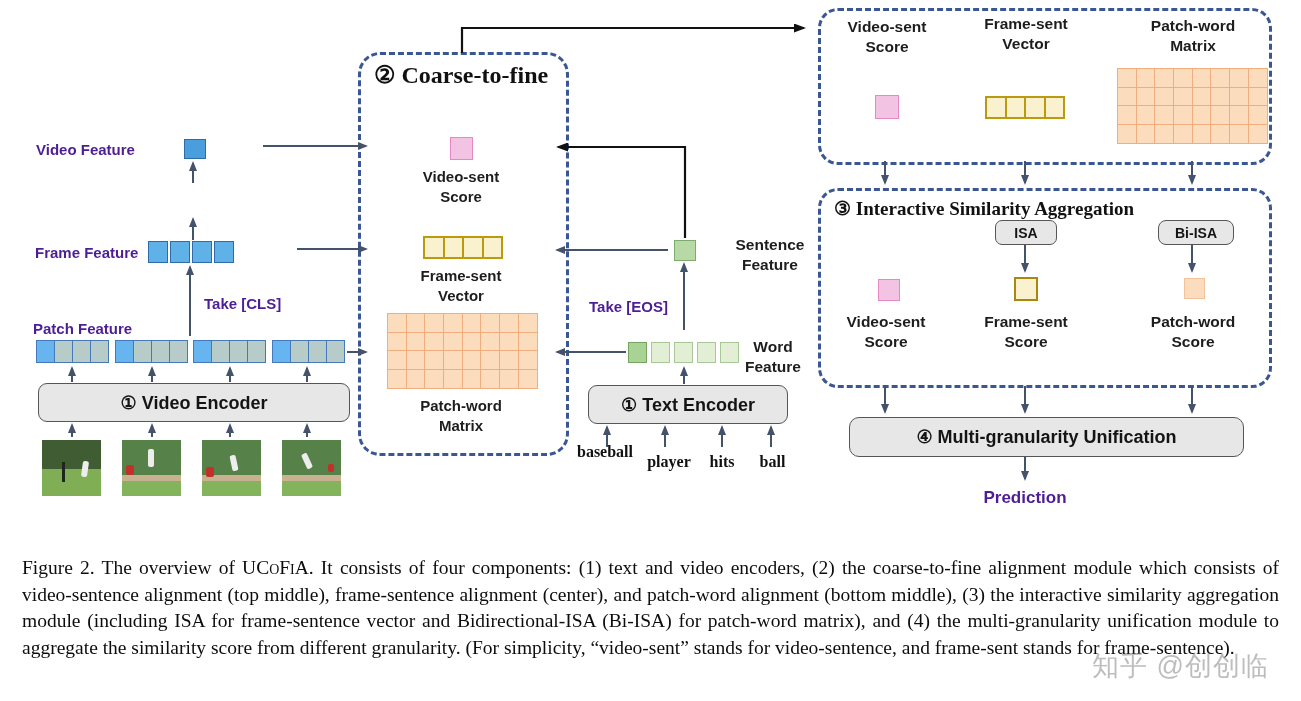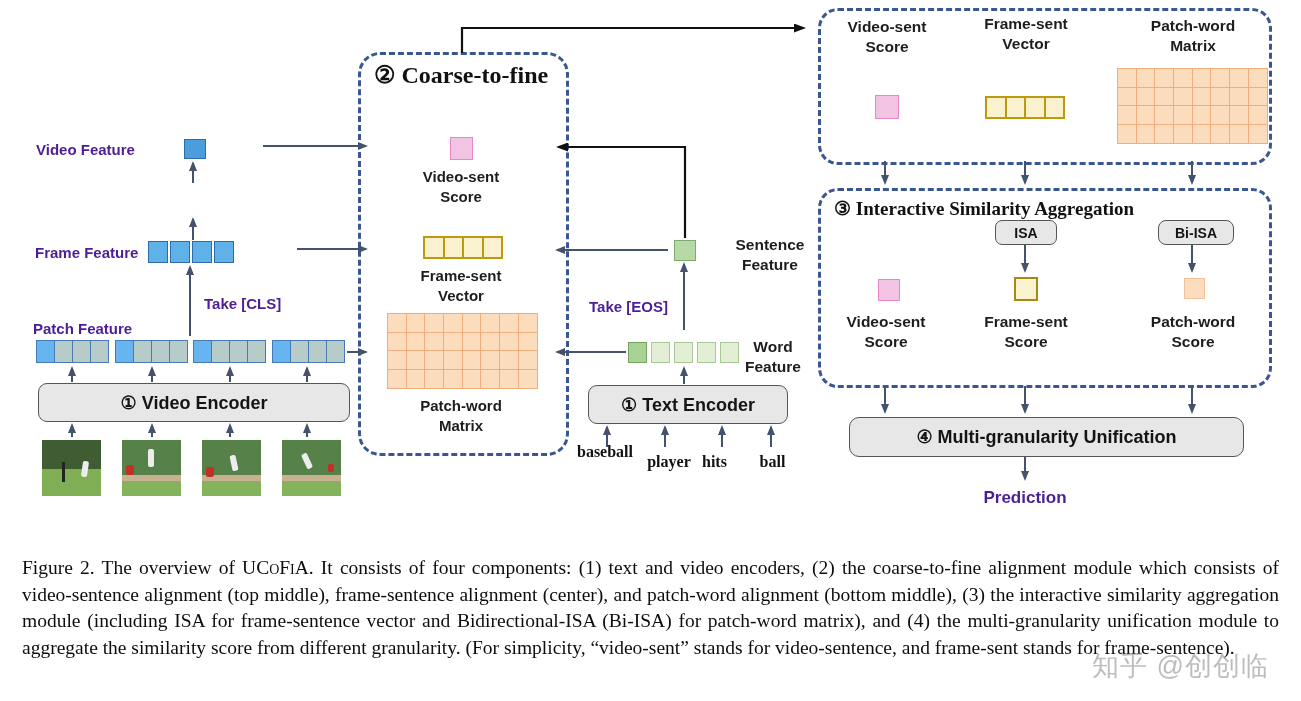--- a/index.html
+++ b/index.html
@@ -274,21 +274,21 @@
     <div>Word</div>
     <div>Feature</div>
   </div>
 
   <div class="gbox" style="left:588px;top:385px;width:198px;height:37px;">
     <span>① Text Encoder</span>
   </div>
 
   <div class="abs sertitle" style="left:570px;top:443px;width:70px;text-align:center;font-size:16px;">baseball</div>
   <div class="abs sertitle" style="left:639px;top:453px;width:60px;text-align:center;font-size:16px;">player</div>
-  <div class="abs sertitle" style="left:702px;top:453px;width:40px;text-align:left;font-size:16px;">hits</div>
+  <div class="abs sertitle" style="left:702px;top:453px;width:40px;text-align:center;font-size:16px;">hits</div>
   <div class="abs sertitle" style="left:750px;top:453px;width:45px;text-align:center;font-size:16px;">ball</div>
 
   <div class="dashed" style="left:818px;top:8px;width:448px;height:151px;border-radius:20px;"></div>
 
   <div class="l2c" style="left:828px;top:17px;width:118px;">
     <div>Video-sent</div>
     <div>Score</div>
   </div>
   <div class="l2c" style="left:966px;top:14px;width:120px;">
     <div>Frame-sent</div>

